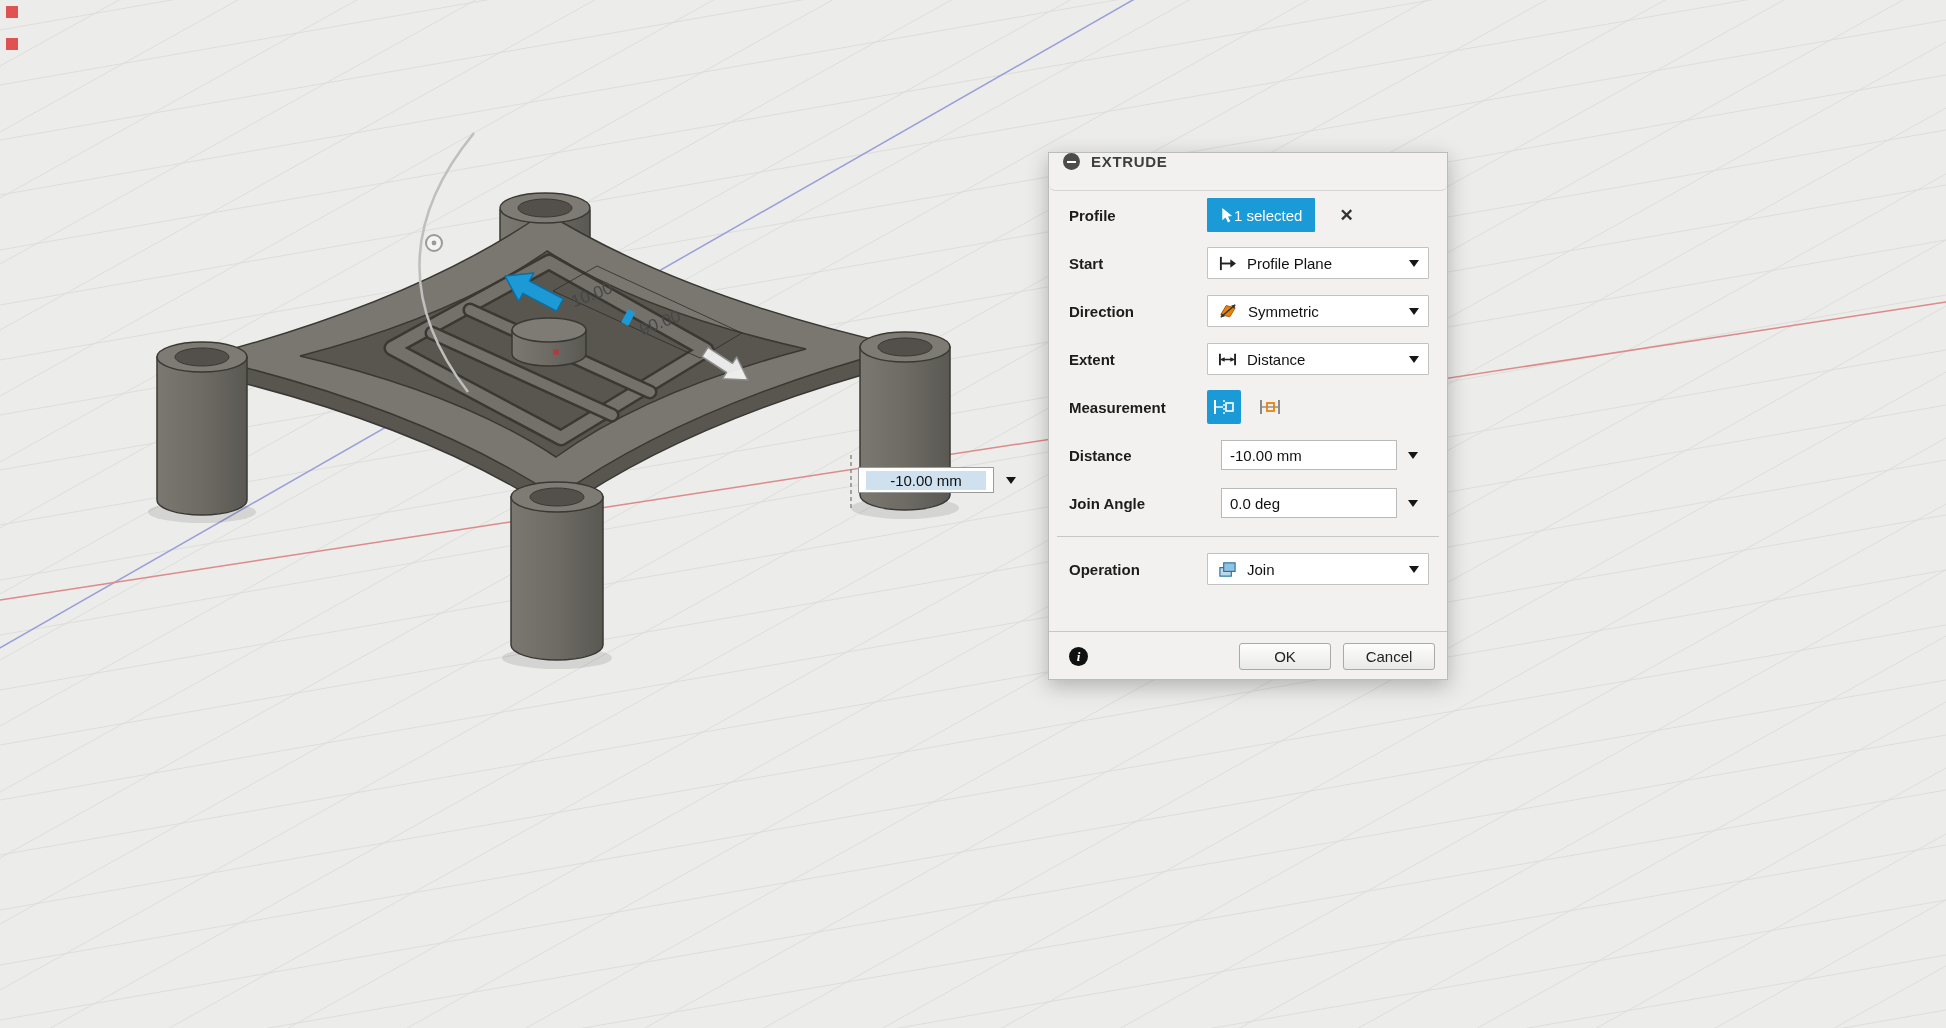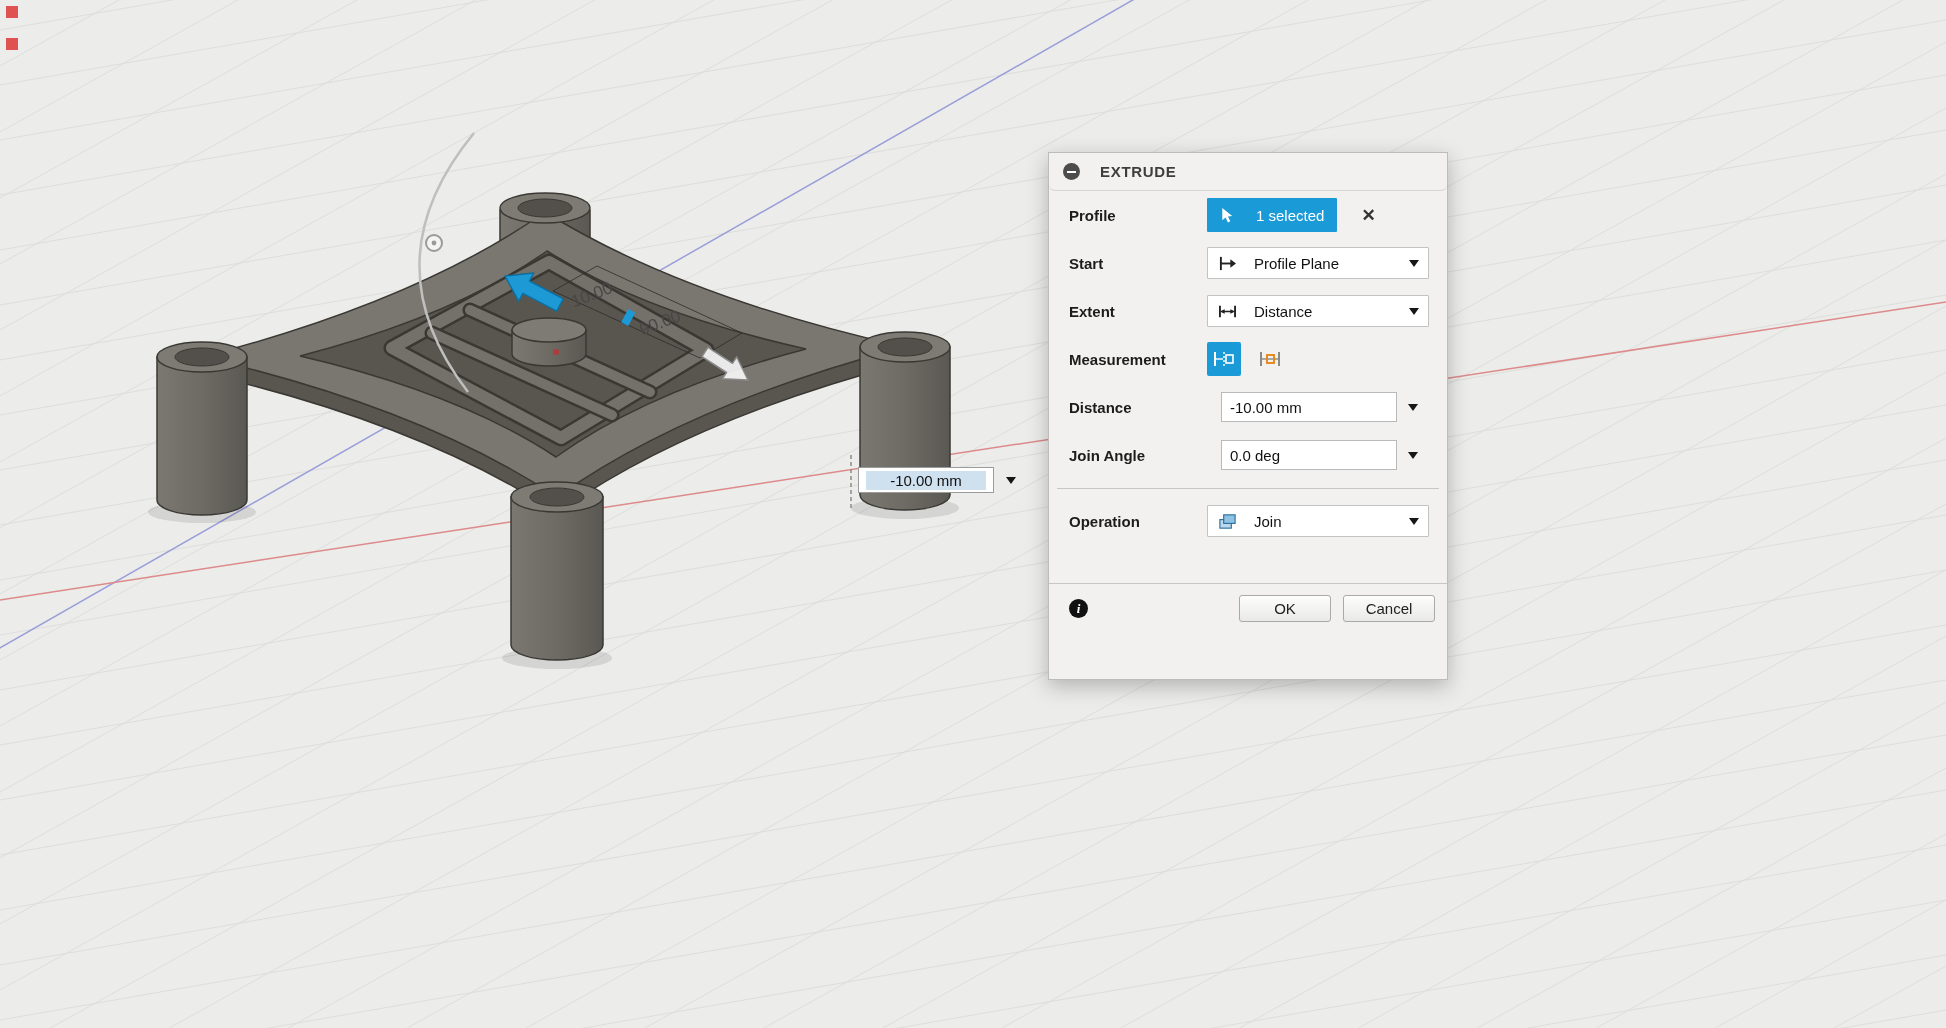--- a/index.html
+++ b/index.html
@@ -21,37 +21,37 @@
     font-family:"Liberation Sans",sans-serif;color:#111;background:#cfe0ee;padding:1px 0;
   }
   .fi-caret{margin-left:12px;}
 
   
   .dlg{
     position:absolute;left:1048px;top:152px;width:400px;height:528px;
     background:#f2f1ef;border:1px solid #bcbcba;box-sizing:border-box;
     box-shadow:0 6px 20px rgba(0,0,0,.25);font-size:15px;color:#1c1c1c;
   }
-  .dlg-header{display:flex;align-items:center;gap:20px;height:38px;padding:0 14px;
+  .dlg-header{display:flex;gap:11px;height:38px;padding:0 14px;
     border-bottom:1px solid #d6d5d3;box-sizing:border-box;border-radius:6px;}
   .collapse{width:17px;height:17px;border-radius:50%;background:#4c4c4c;position:relative;flex:none;}
   .collapse::after{content:"";position:absolute;left:4px;top:7.5px;width:9px;height:2px;background:#fff;}
   .dlg-title{font-weight:bold;color:#3e3e3e;letter-spacing:.7px;}
 
   .row{display:flex;align-items:center;height:48px;padding:0 18px 0 20px;box-sizing:border-box;}
   .row .lbl{width:138px;flex:none;color:#1c1c1c;font-weight:bold;}
   .ctrl{flex:1;display:flex;align-items:center;}
 
   .dropdown{flex:1;height:32px;background:#fff;border:1px solid #c2c2c0;border-radius:1px;
-    display:flex;align-items:center;padding:0 9px;gap:16px;cursor:default;box-sizing:border-box;}
+    display:flex;align-items:center;padding:0 9px;gap:9px;cursor:default;box-sizing:border-box;}
   .dropdown .dd-label{flex:1;color:#111;}
   .caret{width:0;height:0;border-left:5.5px solid transparent;border-right:5.5px solid transparent;
     border-top:7px solid #161616;flex:none;}
 
-  .profile-btn{display:inline-flex;align-items:center;gap:22px;height:34px;padding:0 13px;
+  .profile-btn{display:inline-flex;align-items:center;gap:0;height:34px;padding:0 13px;
     background:#1a9ad7;color:#fff;border-radius:1px;}
   .xbtn{margin-left:24px;font-size:17px;color:#333;font-weight:bold;}
 
   .toggle{width:34px;height:34px;display:flex;align-items:center;justify-content:center;border-radius:2px;}
   .toggle.active{background:#1a9ad7;}
   .toggle + .toggle{margin-left:12px;}
 
   .field-wrap{display:flex;align-items:center;margin-left:14px;flex:1;}
   .field{height:28px;border:1px solid #b9b9b9;background:#fff;font-size:15px;padding:0 8px;
     width:158px;color:#111;font-family:"Liberation Sans",sans-serif;outline:none;}
@@ -274,20 +274,35 @@
           <line x1="4" y1="2" x2="4" y2="16" stroke="#222" stroke-width="2"></line>
           <line x1="4" y1="9" x2="15" y2="9" stroke="#222" stroke-width="2"></line>
           <polygon points="14,4.5 20,9 14,13.5" fill="#222"></polygon>
         </svg>
         <span class="dd-label">Profile Plane</span>
         <div class="caret"></div>
       </div>
     </div>
   </div>
 
+  <div class="row">
+    <div class="lbl">Direction</div>
+    <div class="ctrl">
+      <div class="dropdown">
+        <svg width="22" height="18" viewBox="0 0 24 20">
+          <polygon points="4,14 10,4 20,6.5 14,16.5" fill="#e8820c" stroke="#9a5606" stroke-width="1"></polygon>
+          <line x1="4" y1="17" x2="20" y2="3" stroke="#333" stroke-width="1.6"></line>
+          <polygon points="20,3 15.5,4 19,7.5" fill="#333"></polygon>
+          <polygon points="4,17 8.5,16 5,12.5" fill="#333"></polygon>
+        </svg>
+        <span class="dd-label">Symmetric</span>
+        <div class="caret"></div>
+      </div>
+    </div>
+  </div>
 
   <div class="row">
     <div class="lbl">Extent</div>
     <div class="ctrl">
       <div class="dropdown">
         <svg width="21" height="17" viewBox="0 0 22 18">
           <line x1="3" y1="3" x2="3" y2="15" stroke="#222" stroke-width="2"></line>
           <line x1="19" y1="3" x2="19" y2="15" stroke="#222" stroke-width="2"></line>
           <line x1="5" y1="9" x2="17" y2="9" stroke="#222" stroke-width="1.6"></line>
           <polygon points="3,9 8,6.5 8,11.5" fill="#222"></polygon>

